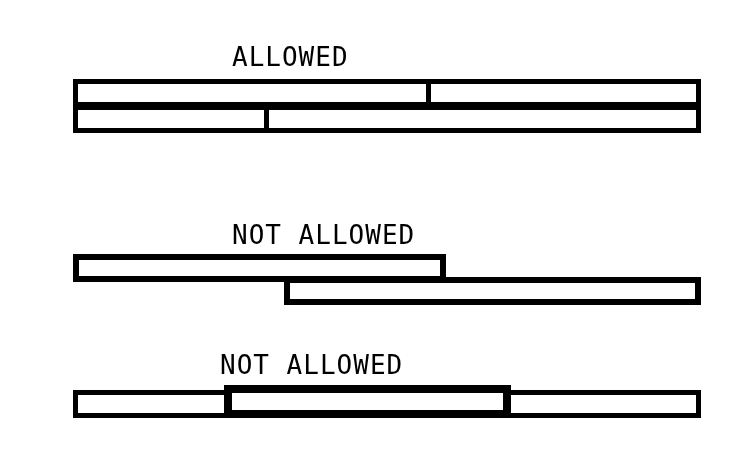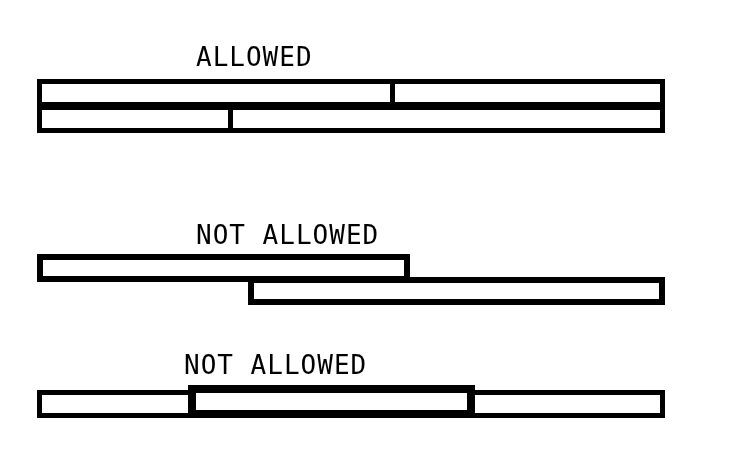--- a/index.html
+++ b/index.html
@@ -6,20 +6,21 @@
     --stroke:#000000;
     --bg:#ffffff;
   }
   html,body{margin:0;padding:0;background:var(--bg);}
   #canvas{
     position:relative;
     width:673px;height:455px;
     background:var(--bg);
     font-family:"DejaVu Sans Mono","Liberation Mono",monospace;
     overflow:hidden;
+    margin-left:36px;
   }
   .bar{
     position:absolute;
     box-sizing:border-box;
     background:var(--bg);
     border:5px solid var(--stroke);
   }
   .bar.b6{border-width:6px;}
   .bar.b8{border-width:8px;}
   .dlabel{

